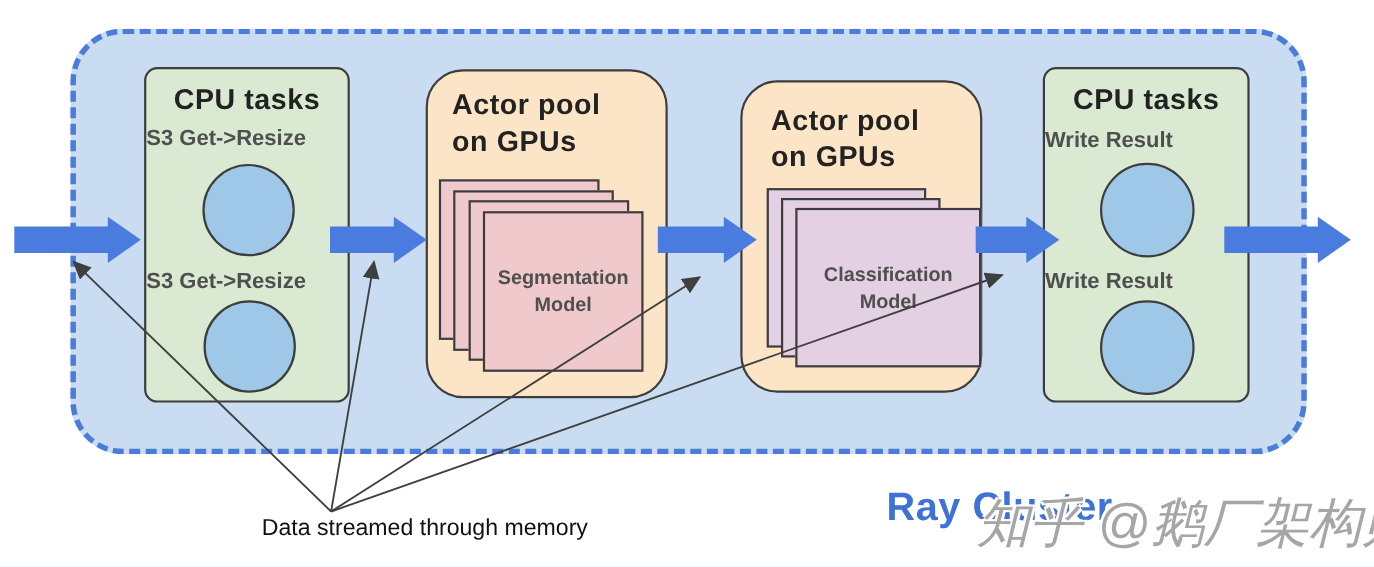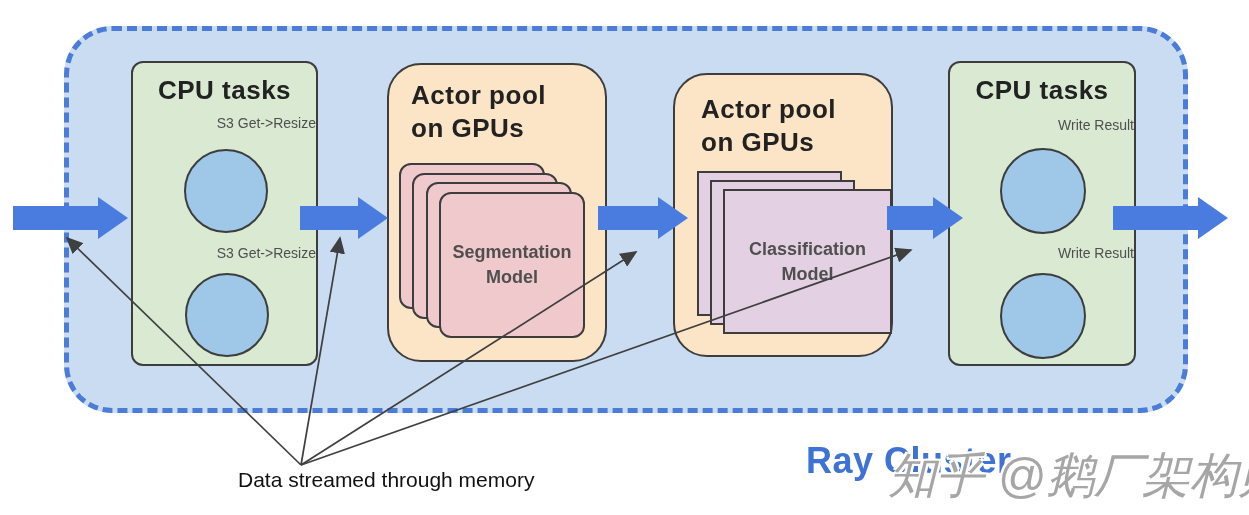--- a/index.html
+++ b/index.html
@@ -39,35 +39,35 @@
     font-size:26px;font-weight:bold;
     color:var(--title-color);
     letter-spacing:0.5px;
   }
   .box-title.left{
     left:22px;right:auto;top:14px;width:160px;
     text-align:left;line-height:33px;
   }
   .task-label{
     position:absolute;left:0;right:0;
-    text-align:right;
-    font-size:14px;font-weight:normal;
+    text-align:left;
+    font-size:20px;font-weight:bold;
     color:var(--subtext-color);
   }
   .worker-circle{
     position:absolute;
     border-radius:50%;
     background:var(--circle-fill);
     border:2px solid var(--box-border);
   }
   .sq{
     position:absolute;width:146px;height:146px;
     border:2px solid var(--box-border);
   }
-  .sq.pink{background:var(--pink-fill);border-radius:12px;}
+  .sq.pink{background:var(--pink-fill);}
   .sq.lavender{background:var(--lavender-fill);}
   .sq .model-label{
     position:absolute;left:4px;right:4px;top:50%;
     transform:translateY(-50%);
     text-align:center;
     font-size:18px;font-weight:bold;line-height:25px;
     color:var(--subtext-color);
   }
   svg.overlay{
     position:absolute;left:0;top:0;

